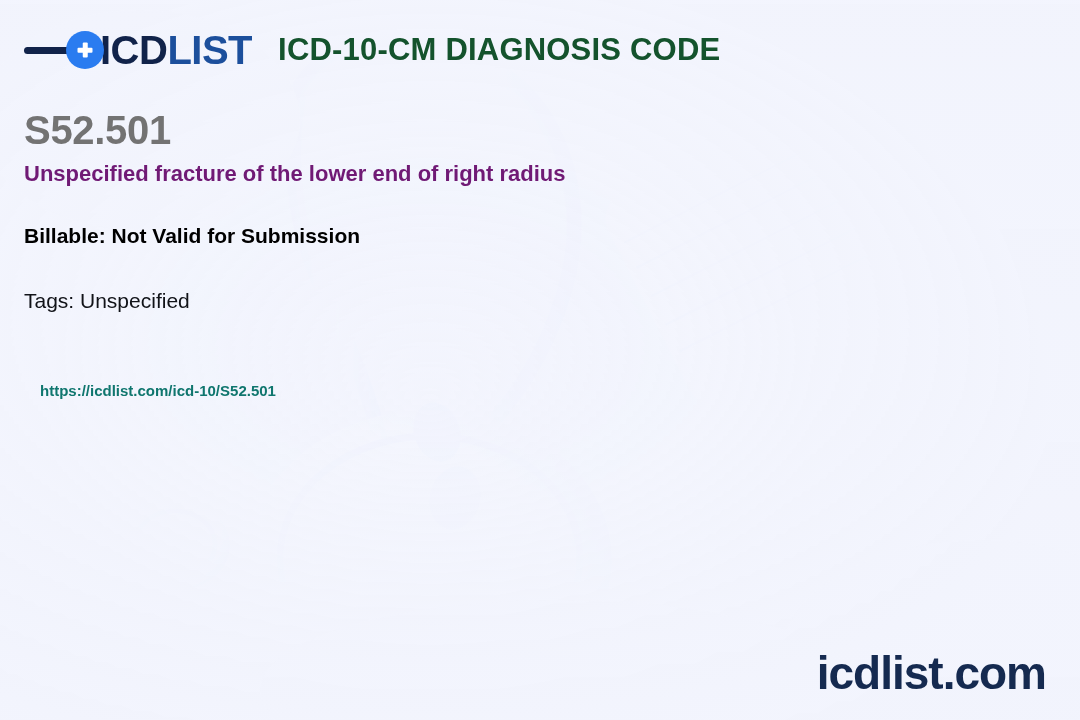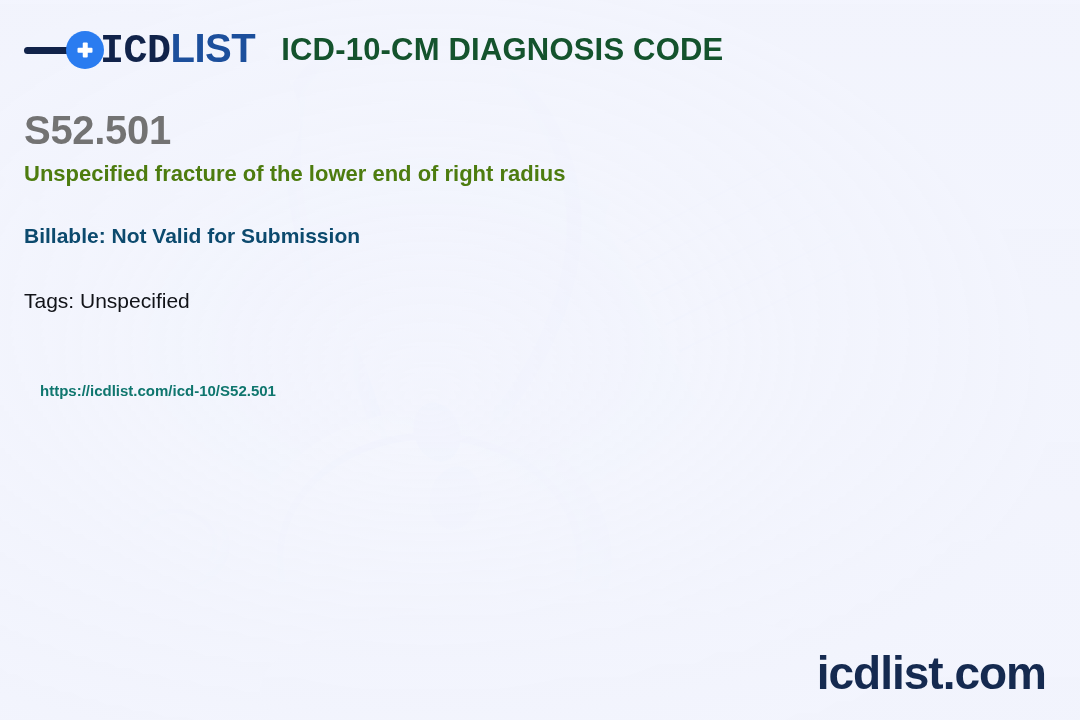--- a/index.html
+++ b/index.html
@@ -96,21 +96,21 @@
     left: 50%; top: 50%;
     transform: translate(-50%, -50%);
   }
   .logo-wordmark {
     font-size: 40px;
     font-weight: 700;
     letter-spacing: -0.5px;
     line-height: 1;
     margin-left: -4px;
   }
-  .logo-icd { color: #11234a; font-family: Liberation Mono, monospace; }
+  .logo-icd { color: #11234a; }
   .logo-list { color: #1c4f9c; }
 
   #header-title {
     font-size: 31px;
     font-weight: 700;
     color: #14532d;
     letter-spacing: 0.2px;
     margin-left: 26px;
     white-space: nowrap;
   }
@@ -128,30 +128,30 @@
     font-weight: 700;
     color: #737373;
     letter-spacing: -0.3px;
     line-height: 1.12;
     margin: 0;
   }
 
   #code-description {
     font-size: 22px;
     font-weight: 700;
-    color: #4d7c0f;
+    color: #701a75;
     line-height: 1.25;
     margin: 7px 0 0 0;
     white-space: nowrap;
   }
 
   #billable-status {
     font-size: 21px;
     font-weight: 700;
-    color: #0c4a6e;
+    color: #000000;
     line-height: 1.25;
     margin: 36px 0 0 0;
   }
 
   #tags-line {
     font-size: 21px;
     font-weight: 400;
     color: #111318;
     line-height: 1.25;
     margin: 38px 0 0 0;

